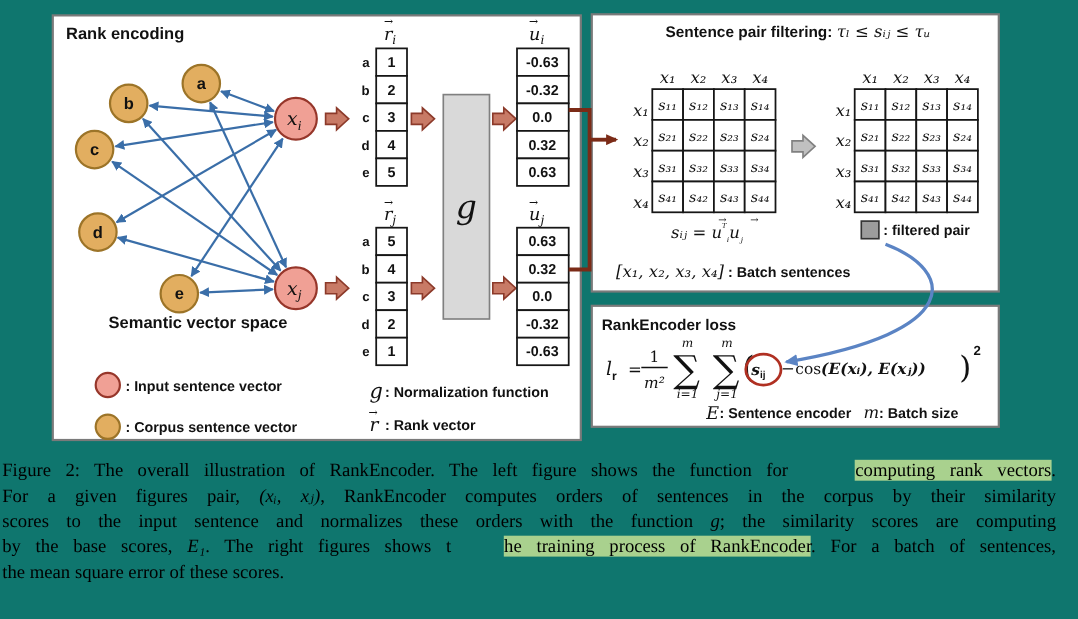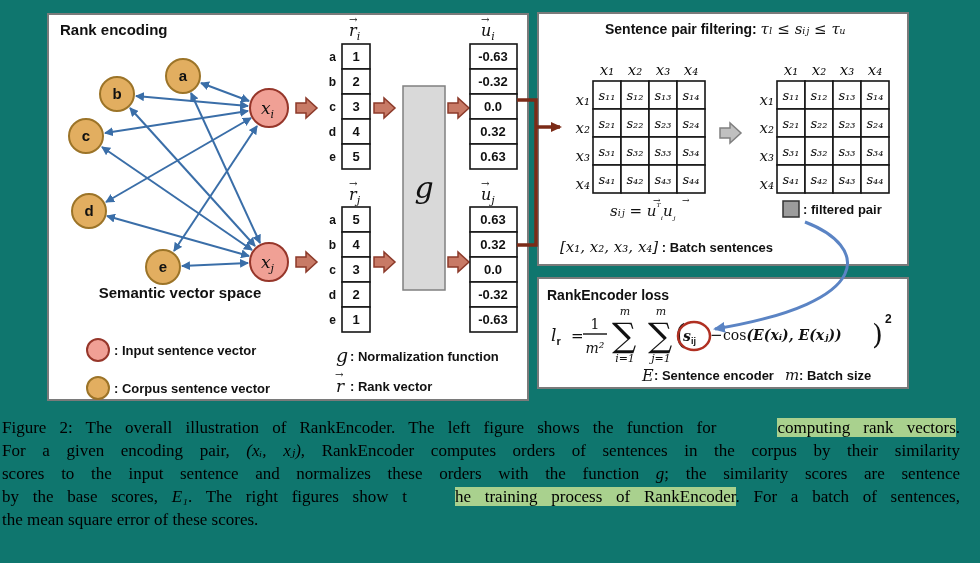--- a/index.html
+++ b/index.html
@@ -305,18 +305,18 @@
   <text class="sansb" x="634" y="380" font-size="13"> : Sentence encoder</text>
   <text class="math" x="765" y="380" font-size="15">m</text>
   <text class="sansb" x="779" y="380" font-size="13"> : Batch size</text>
 
   <path d="M 785,222 C 848,246 858,302 695,329" fill="none" stroke-width="3" marker-end="url(#mcurve)" stroke="#5b84c4"></path>
 </svg>
 
 
 <div class="caption cap">
   <div class="cap-line cap-just"><span>Figure 2: The overall illustration of RankEncoder. The left figure shows the function for </span><span class="hl">computing rank vectors</span><span>.</span></div>
-  <div class="cap-line cap-just"><span>For a given encoding pair, </span><i>(xᵢ, xⱼ)</i><span>, RankEncoder computes orders of sentences in the corpus by their similarity</span></div>
-  <div class="cap-line cap-just"><span>scores to the input sentence and normalizes these orders with the function </span><i>g</i><span>; the similarity scores are sentence</span></div>
-  <div class="cap-line cap-just"><span>by the base scores, </span><i>E₁</i><span>. The right figures show t</span><span class="hl">he training process of RankEncoder</span><span>. For a batch of sentences,</span></div>
+  <div class="cap-line cap-just"><span>For a given figures pair, </span><i>(xᵢ, xⱼ)</i><span>, RankEncoder computes orders of sentences in the corpus by their similarity</span></div>
+  <div class="cap-line cap-just"><span>scores to the input sentence and normalizes these orders with the function </span><i>g</i><span>; the similarity scores are computing</span></div>
+  <div class="cap-line cap-just"><span>by the base scores, </span><i>E₁</i><span>. The right figures shows t</span><span class="hl">he training process of RankEncoder</span><span>. For a batch of sentences,</span></div>
   <div class="cap-line"><span>the mean square error of these scores.</span></div>
 </div>
 </div>
 
 </body></html>

